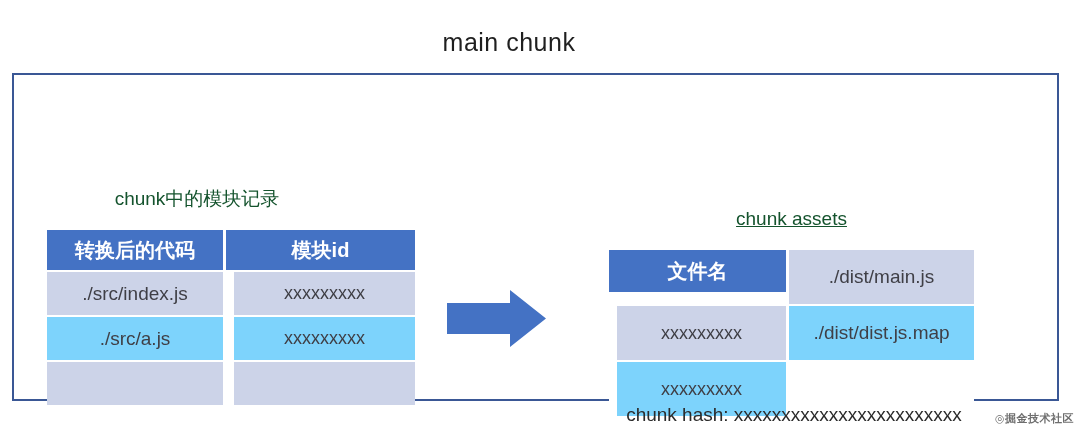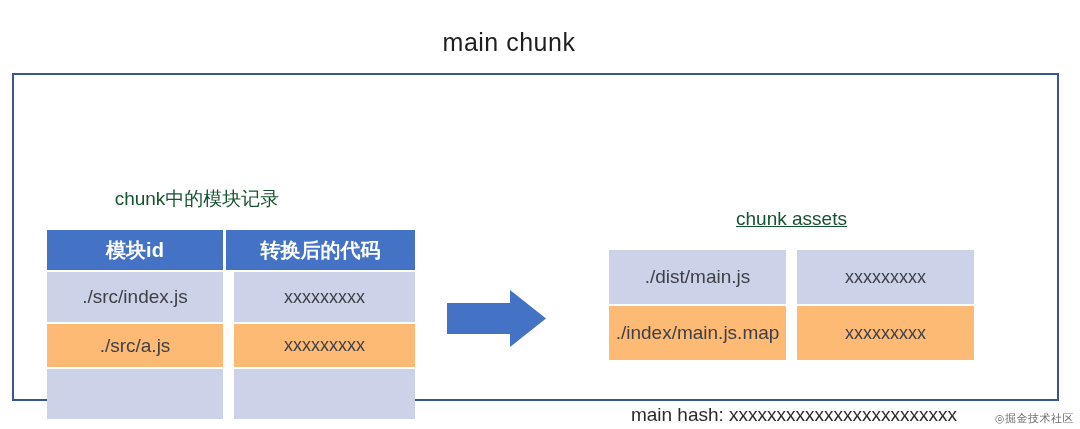--- a/index.html
+++ b/index.html
@@ -26,74 +26,75 @@
 
   .cell {
     display: flex; align-items: center; justify-content: center;
     font-size: 19px; color: #3f3f46;
   }
   .hdr {
     background: #4472c4; color: #ffffff; font-weight: bold; font-size: 20px;
     height: 40px;
   }
   .table-right .hdr { height: 42px; }
-  .row-dark  { background: #ccd3e8; height: 50px; }
-  .row-light { background: #fdba74; height: 43px; }
+  .row-dark  { background: #ccd3e8; height: 43px; }
+  .row-light { background: #7dd3fc; height: 43px; }
   .table-right .row-dark, .table-right .row-light { height: 54px; }
   .xs { font-size: 18px; color: #3f3f46; margin-left: 8px; }
 
   .arrow { position: absolute; left: 433px; top: 215px; }
 
   .hash-line {
     position: absolute; left: 595px; top: 329px; width: 370px;
     text-align: center; font-size: 19px; color: #2b2b2b; white-space: nowrap;
   }
 
   .watermark {
     position: absolute; right: 6px; bottom: 3px;
-    font-size: 11px; color: #6e6e6e; letter-spacing: 0.5px;
+    font-size: 11px; color: #6e6e6e; letter-spacing: 0.5px; font-weight: bold;
   }
 </style>
 </head>
 <body>
 
 <div class="title">main chunk</div>
 
 <div class="outer-box">
 
   <div class="section-label label-left">chunk中的模块记录</div>
 
   <div class="ppt-table table-left">
+    <div class="cell hdr">转换后的代码</div>
     <div class="cell hdr">模块id</div>
-    <div class="cell hdr">转换后的代码</div>
 
     <div class="cell row-dark">./src/index.js</div>
     <div class="cell row-dark xs">xxxxxxxxx</div>
 
     <div class="cell row-light">./src/a.js</div>
     <div class="cell row-light xs">xxxxxxxxx</div>
 
     <div class="cell row-dark"></div>
     <div class="cell row-dark xs"></div>
   </div>
 
   <div class="arrow">
     <svg width="99" height="57" viewBox="0 0 99 57" xmlns="http://www.w3.org/2000/svg">
       <polygon points="0,13 63,13 63,0 99,28.5 63,57 63,44 0,44" fill="#4472c4"></polygon>
     </svg>
   </div>
 
   <div class="section-label label-right">chunk assets</div>
 
   <div class="ppt-table table-right">
+    <div class="cell hdr">文件名</div>
 
     <div class="cell row-dark">./dist/main.js</div>
     <div class="cell row-dark xs">xxxxxxxxx</div>
 
-    <div class="cell row-light">./index/main.js.map</div>
+    <div class="cell row-light">./dist/dist.js.map</div>
     <div class="cell row-light xs">xxxxxxxxx</div>
   </div>
 
-  <div class="hash-line">main hash: xxxxxxxxxxxxxxxxxxxxxxxx</div>
+  <div class="hash-line">chunk hash: xxxxxxxxxxxxxxxxxxxxxxxx</div>
 
 </div>
 
 <div class="watermark">◎掘金技术社区</div>
 
 </body></html>

